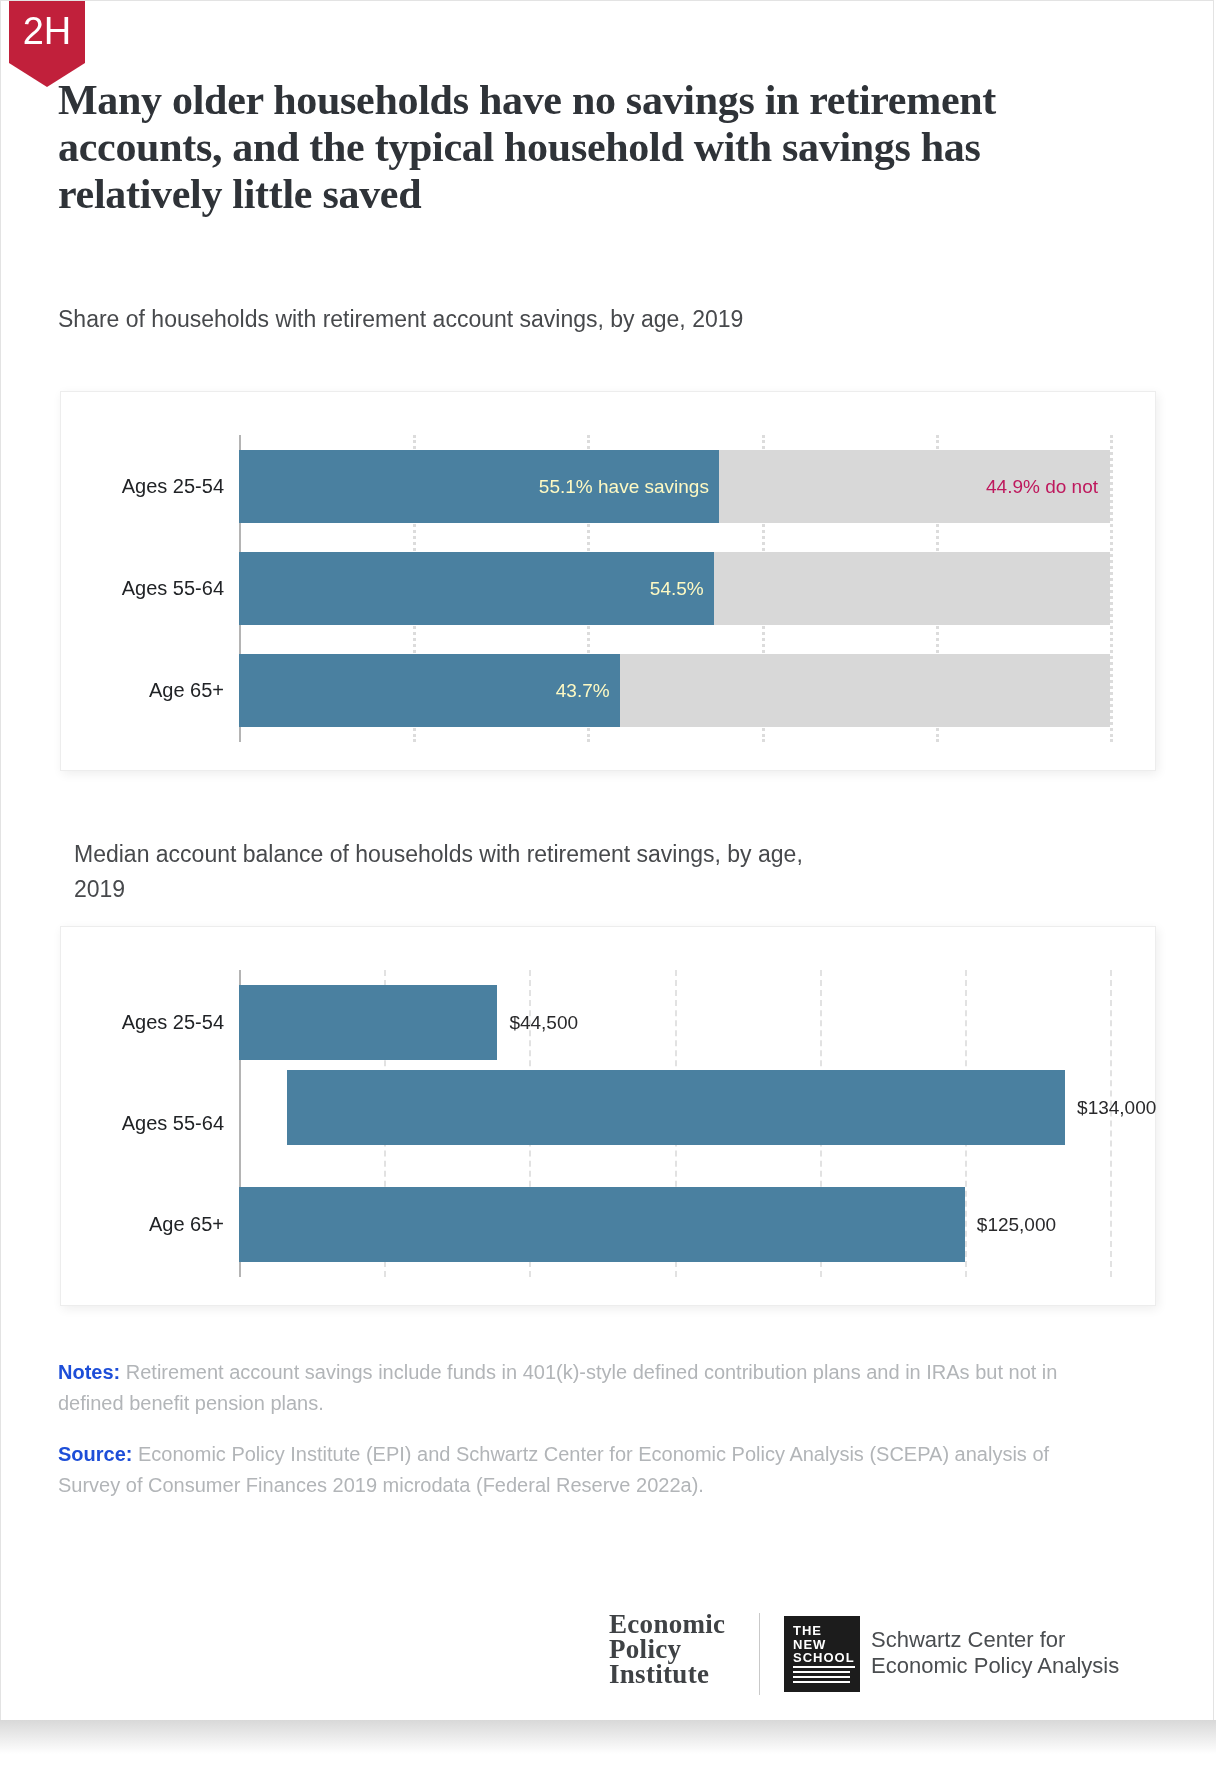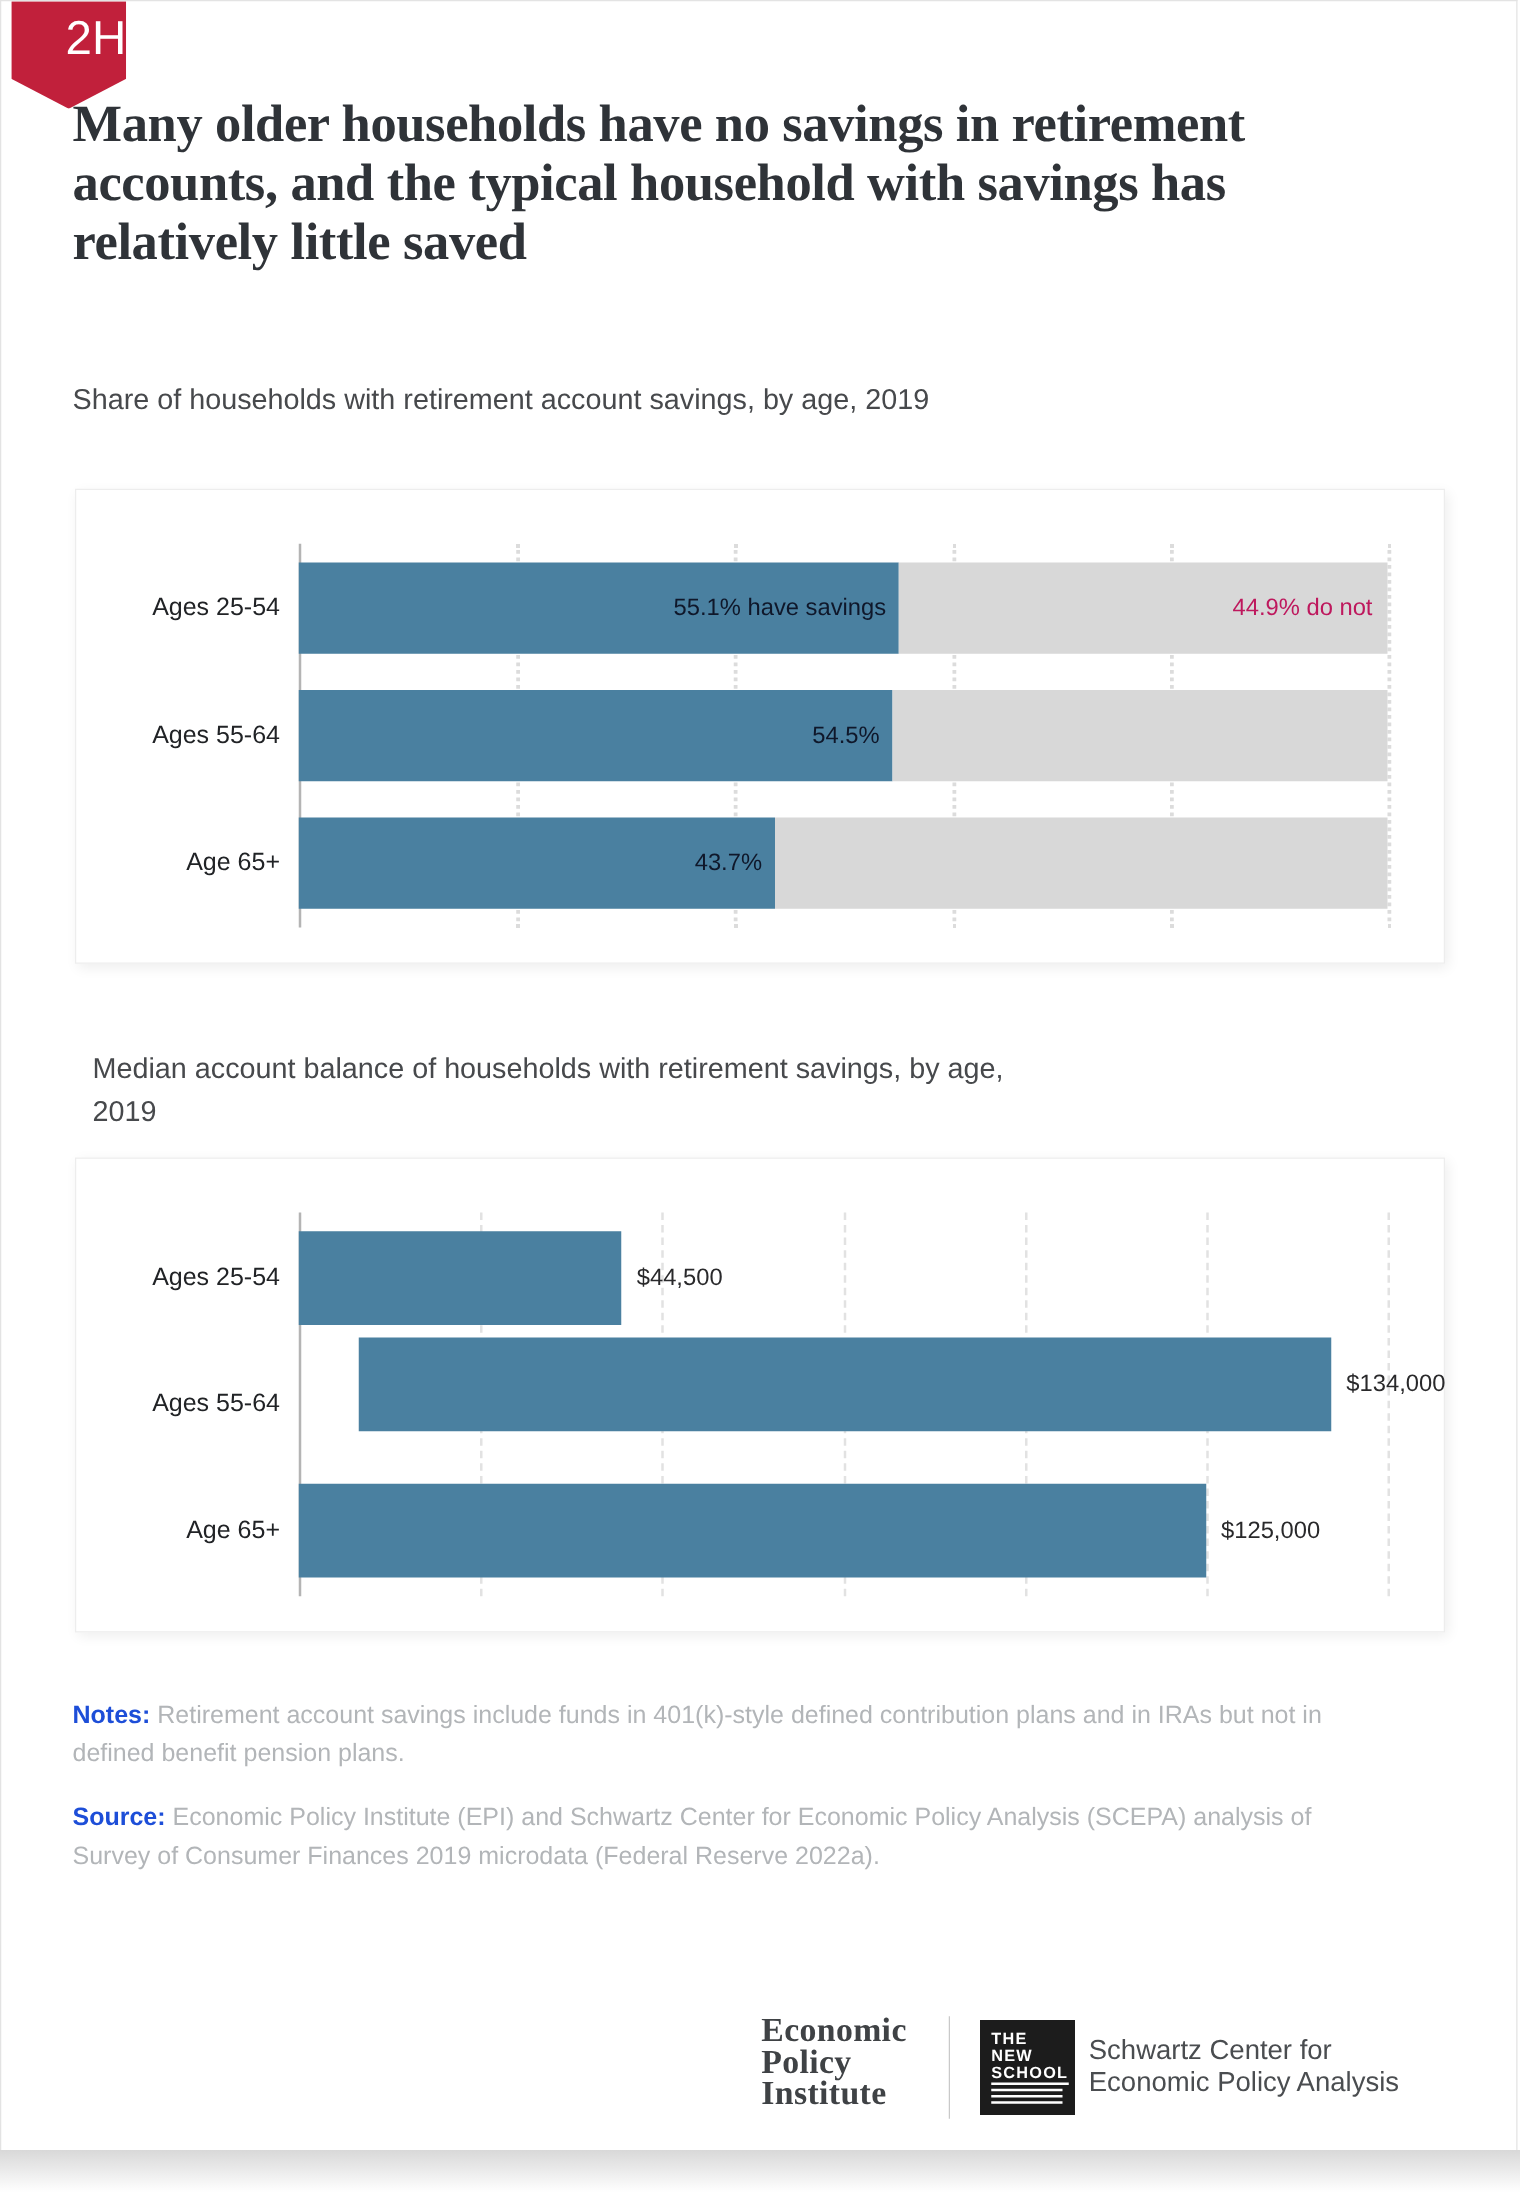--- a/index.html
+++ b/index.html
@@ -1,23 +1,23 @@
 <!DOCTYPE html>
 <html><head>
 <meta charset="utf-8">
 <style>
   html,body{margin:0;padding:0;background:#ffffff;}
   body{width:1216px;height:1766px;position:relative;font-family:"Liberation Sans",sans-serif;-webkit-font-smoothing:antialiased;}
   .card{position:absolute;left:0;top:0;width:1214px;height:1720px;background:#ffffff;border:1px solid #e3e3e3;border-bottom:none;box-sizing:border-box;}
   .card-shadow{position:absolute;left:0;top:1720px;width:1216px;height:34px;background:linear-gradient(to bottom,#d8d8d8,#ffffff);}
 
   
-  .badge{position:absolute;left:8px;top:0;width:92px;height:86px;color:#fff;
+  .badge{position:absolute;left:8px;top:0;width:76px;height:86px;color:#fff;
     clip-path:polygon(0 0,100% 0,100% 72%,50% 100%,0 72%);
-    display:flex;justify-content:flex-end;align-items:flex-start;
+    display:flex;justify-content:center;align-items:flex-start;
     font-size:38px;font-weight:400;padding-top:9px;box-sizing:border-box;}
 
   
   .fig-title{position:absolute;left:57px;top:76px;width:1010px;
     font-family:"Liberation Serif",serif;font-weight:bold;font-size:42px;line-height:47px;
     color:#2f3338;letter-spacing:-0.3px;}
   .chart-title{position:absolute;left:57px;font-size:23px;line-height:35px;color:#47494c;}
   #ct1{top:301px;width:1050px;}
   #ct2{top:836px;width:1050px;margin-left:16px;}
 
@@ -30,21 +30,21 @@
   .plot{position:absolute;left:178px;top:43px;width:871px;height:307px;}
   .vline{position:absolute;top:0;bottom:0;width:0;}
   .dot1{border-left:3px dotted #dcdcdc;}
   .dash2{border-left:2px dashed #e2e2e2;}
   .axis{border-left:2px solid #b4b4b4;}
 
   .cat-label{position:absolute;left:0;width:163px;display:flex;align-items:center;justify-content:flex-end;
     font-size:20px;color:#212326;}
   .row-st{position:absolute;left:0;width:100%;display:flex;}
   .seg{display:flex;align-items:center;justify-content:flex-end;box-sizing:border-box;height:100%;}
-  .seg-have{color:#0f172a;font-size:19px;padding-right:10px;}
+  .seg-have{color:#fef9c3;font-size:19px;padding-right:10px;}
   .seg-not{color:#be185d;font-size:19px;padding-right:12px;}
   .row-plain{position:absolute;left:0;width:100%;display:flex;align-items:center;}
   .bar2{height:100%;}
   .val-label{margin-left:12px;font-size:19px;color:#29292b;white-space:nowrap;}
 
   
   .notes{position:absolute;left:57px;top:1356px;width:1000px;font-size:20px;line-height:31px;color:#b2b5b8;}
   .notes p{margin:0;}
   .notes p + p{margin-top:20px;}
   .notes b{color:#1d4ed8;}

